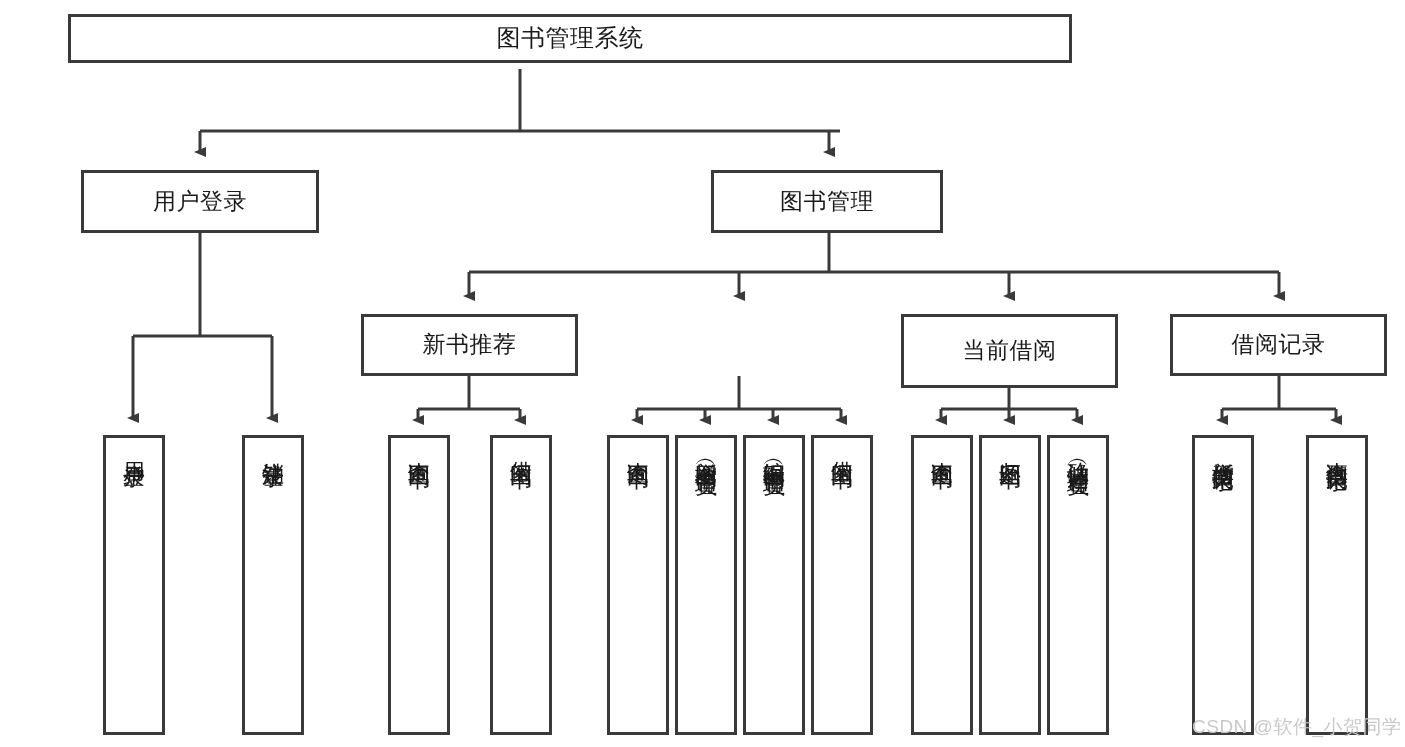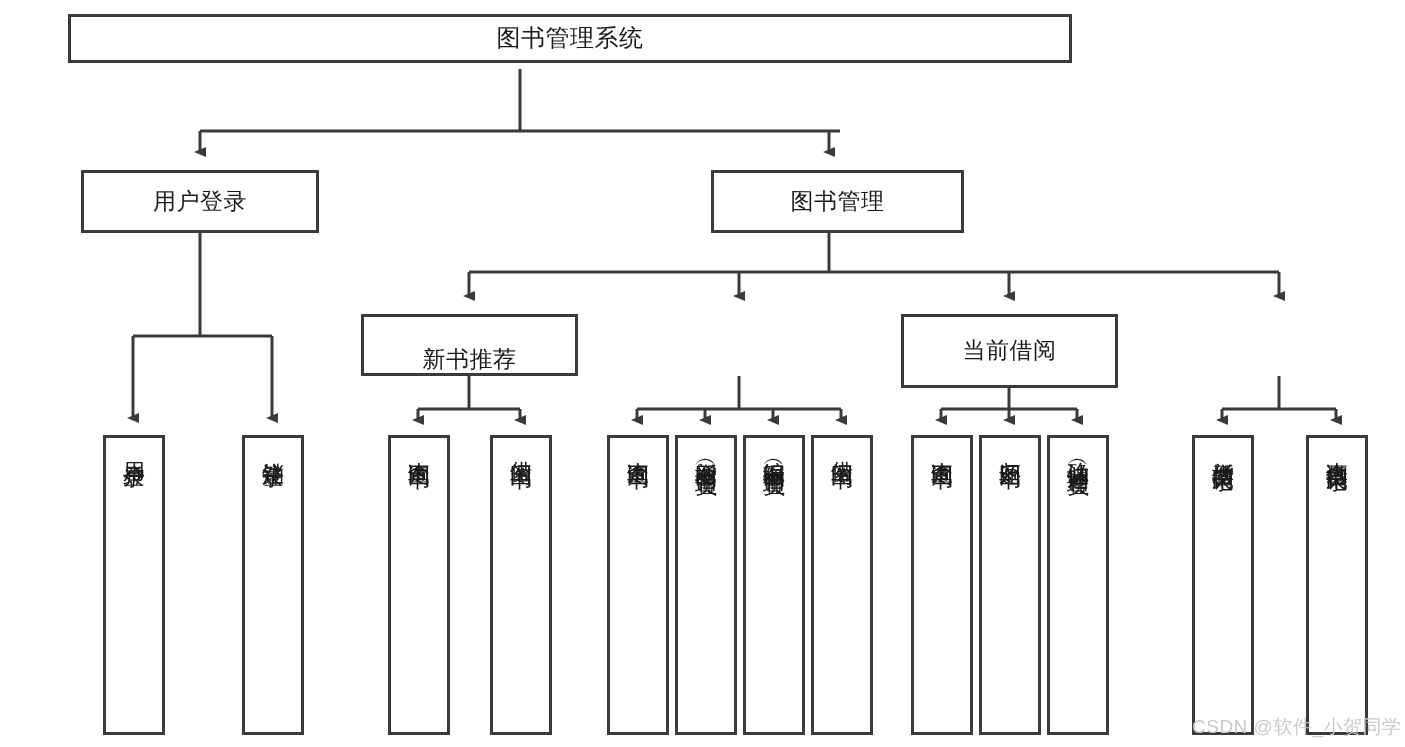--- a/index.html
+++ b/index.html
@@ -122,33 +122,36 @@
   </svg>
 
   <div class="node h root" style="left:20px; top:14px; width:1004px; height:49px;margin-left:48px;">
     <span class="label">图书管理系统</span>
   </div>
 
   <div class="node h" style="left:81px; top:170px; width:238px; height:63px;">
     <span class="label">用户登录</span>
   </div>
 
-  <div class="node h" style="left:711px; top:170px; width:253px; height:63px;">
+  <div class="node h" style="left:711px; top:170px; width:232px; height:63px;">
     <span class="label">图书管理</span>
   </div>
 
-  <div class="node h" style="left:361px; top:314px; width:217px; height:62px;align-items:flex-end;">
+  <div class="node h" style="left:361px; top:314px; width:217px; height:62px;">
     <span class="label">新书推荐</span>
   </div>
 
 
   <div class="node h" style="left:901px; top:314px; width:217px; height:74px;">
     <span class="label">当前借阅</span>
   </div>
 
+  <div class="node h" style="left:1170px; top:314px; width:217px; height:62px;">
+    <span class="label">借阅记录</span>
+  </div>
 
   <div class="node v" style="left:103px; top:435px; width:62px; height:300px;">
     <span class="label">用户登录</span>
   </div>
 
   <div class="node v" style="left:242px; top:435px; width:62px; height:300px;">
     <span class="label">注销登录</span>
   </div>
 
   <div class="node v" style="left:388px; top:435px; width:62px; height:300px;">

